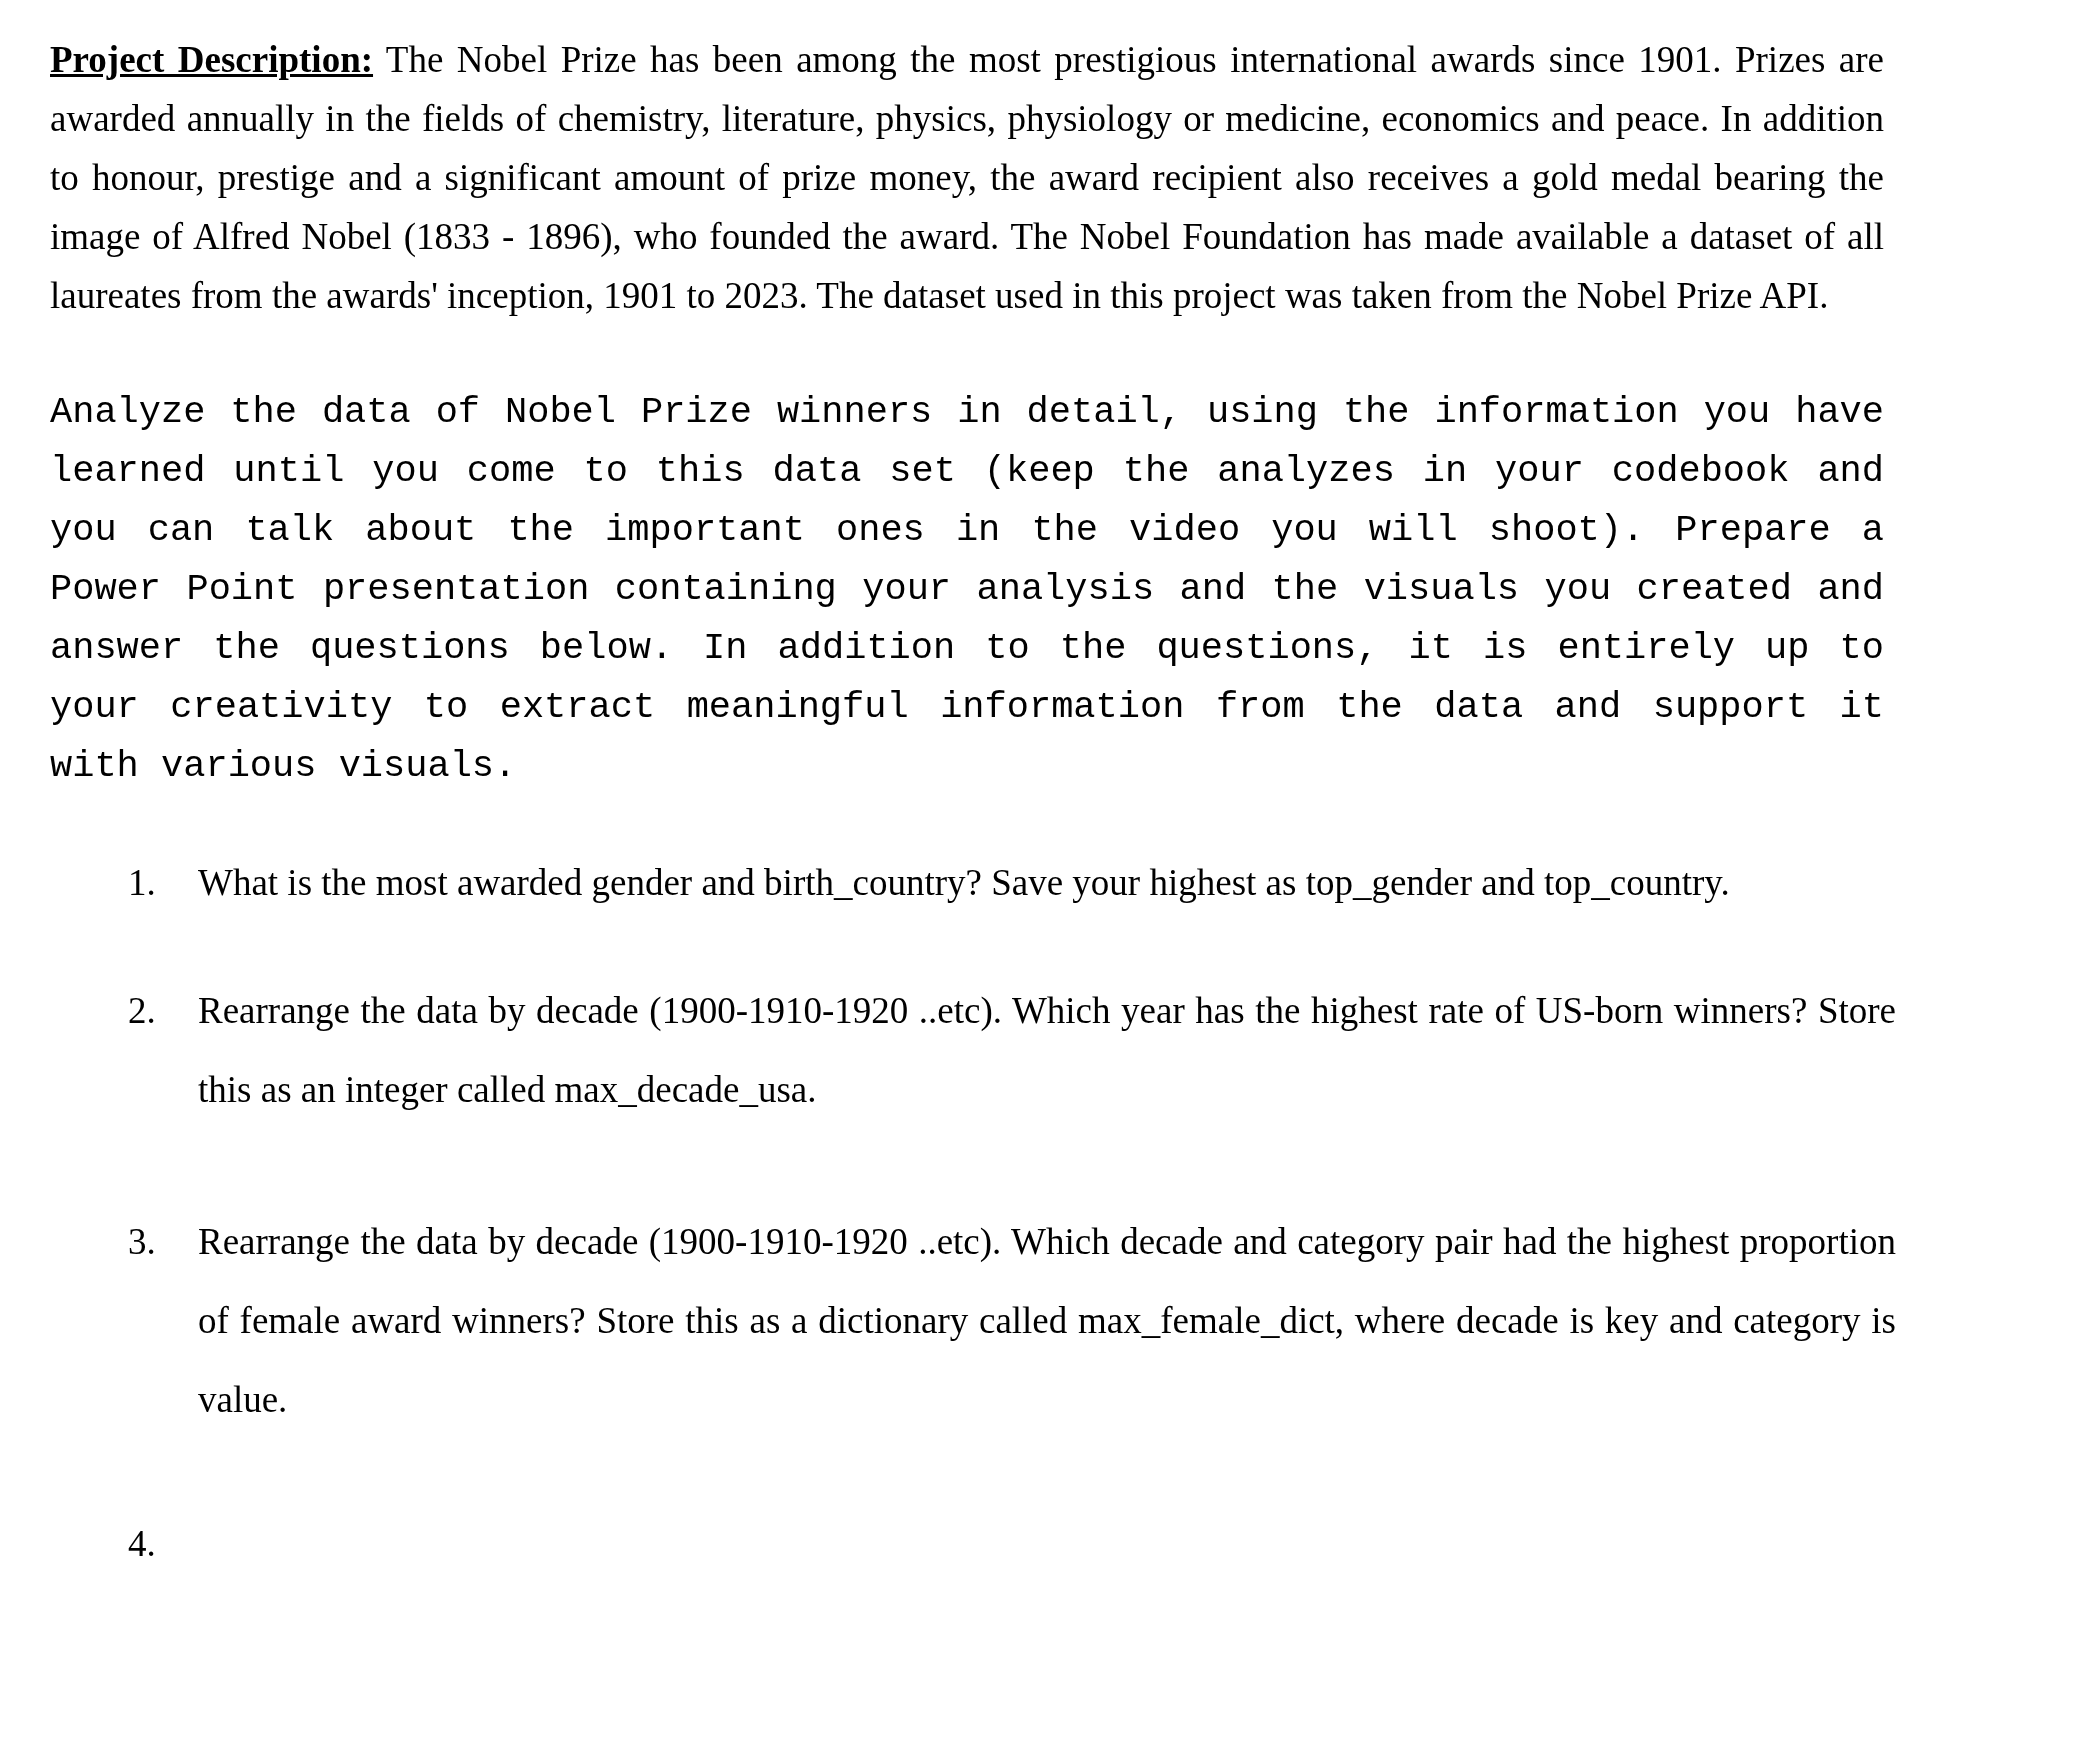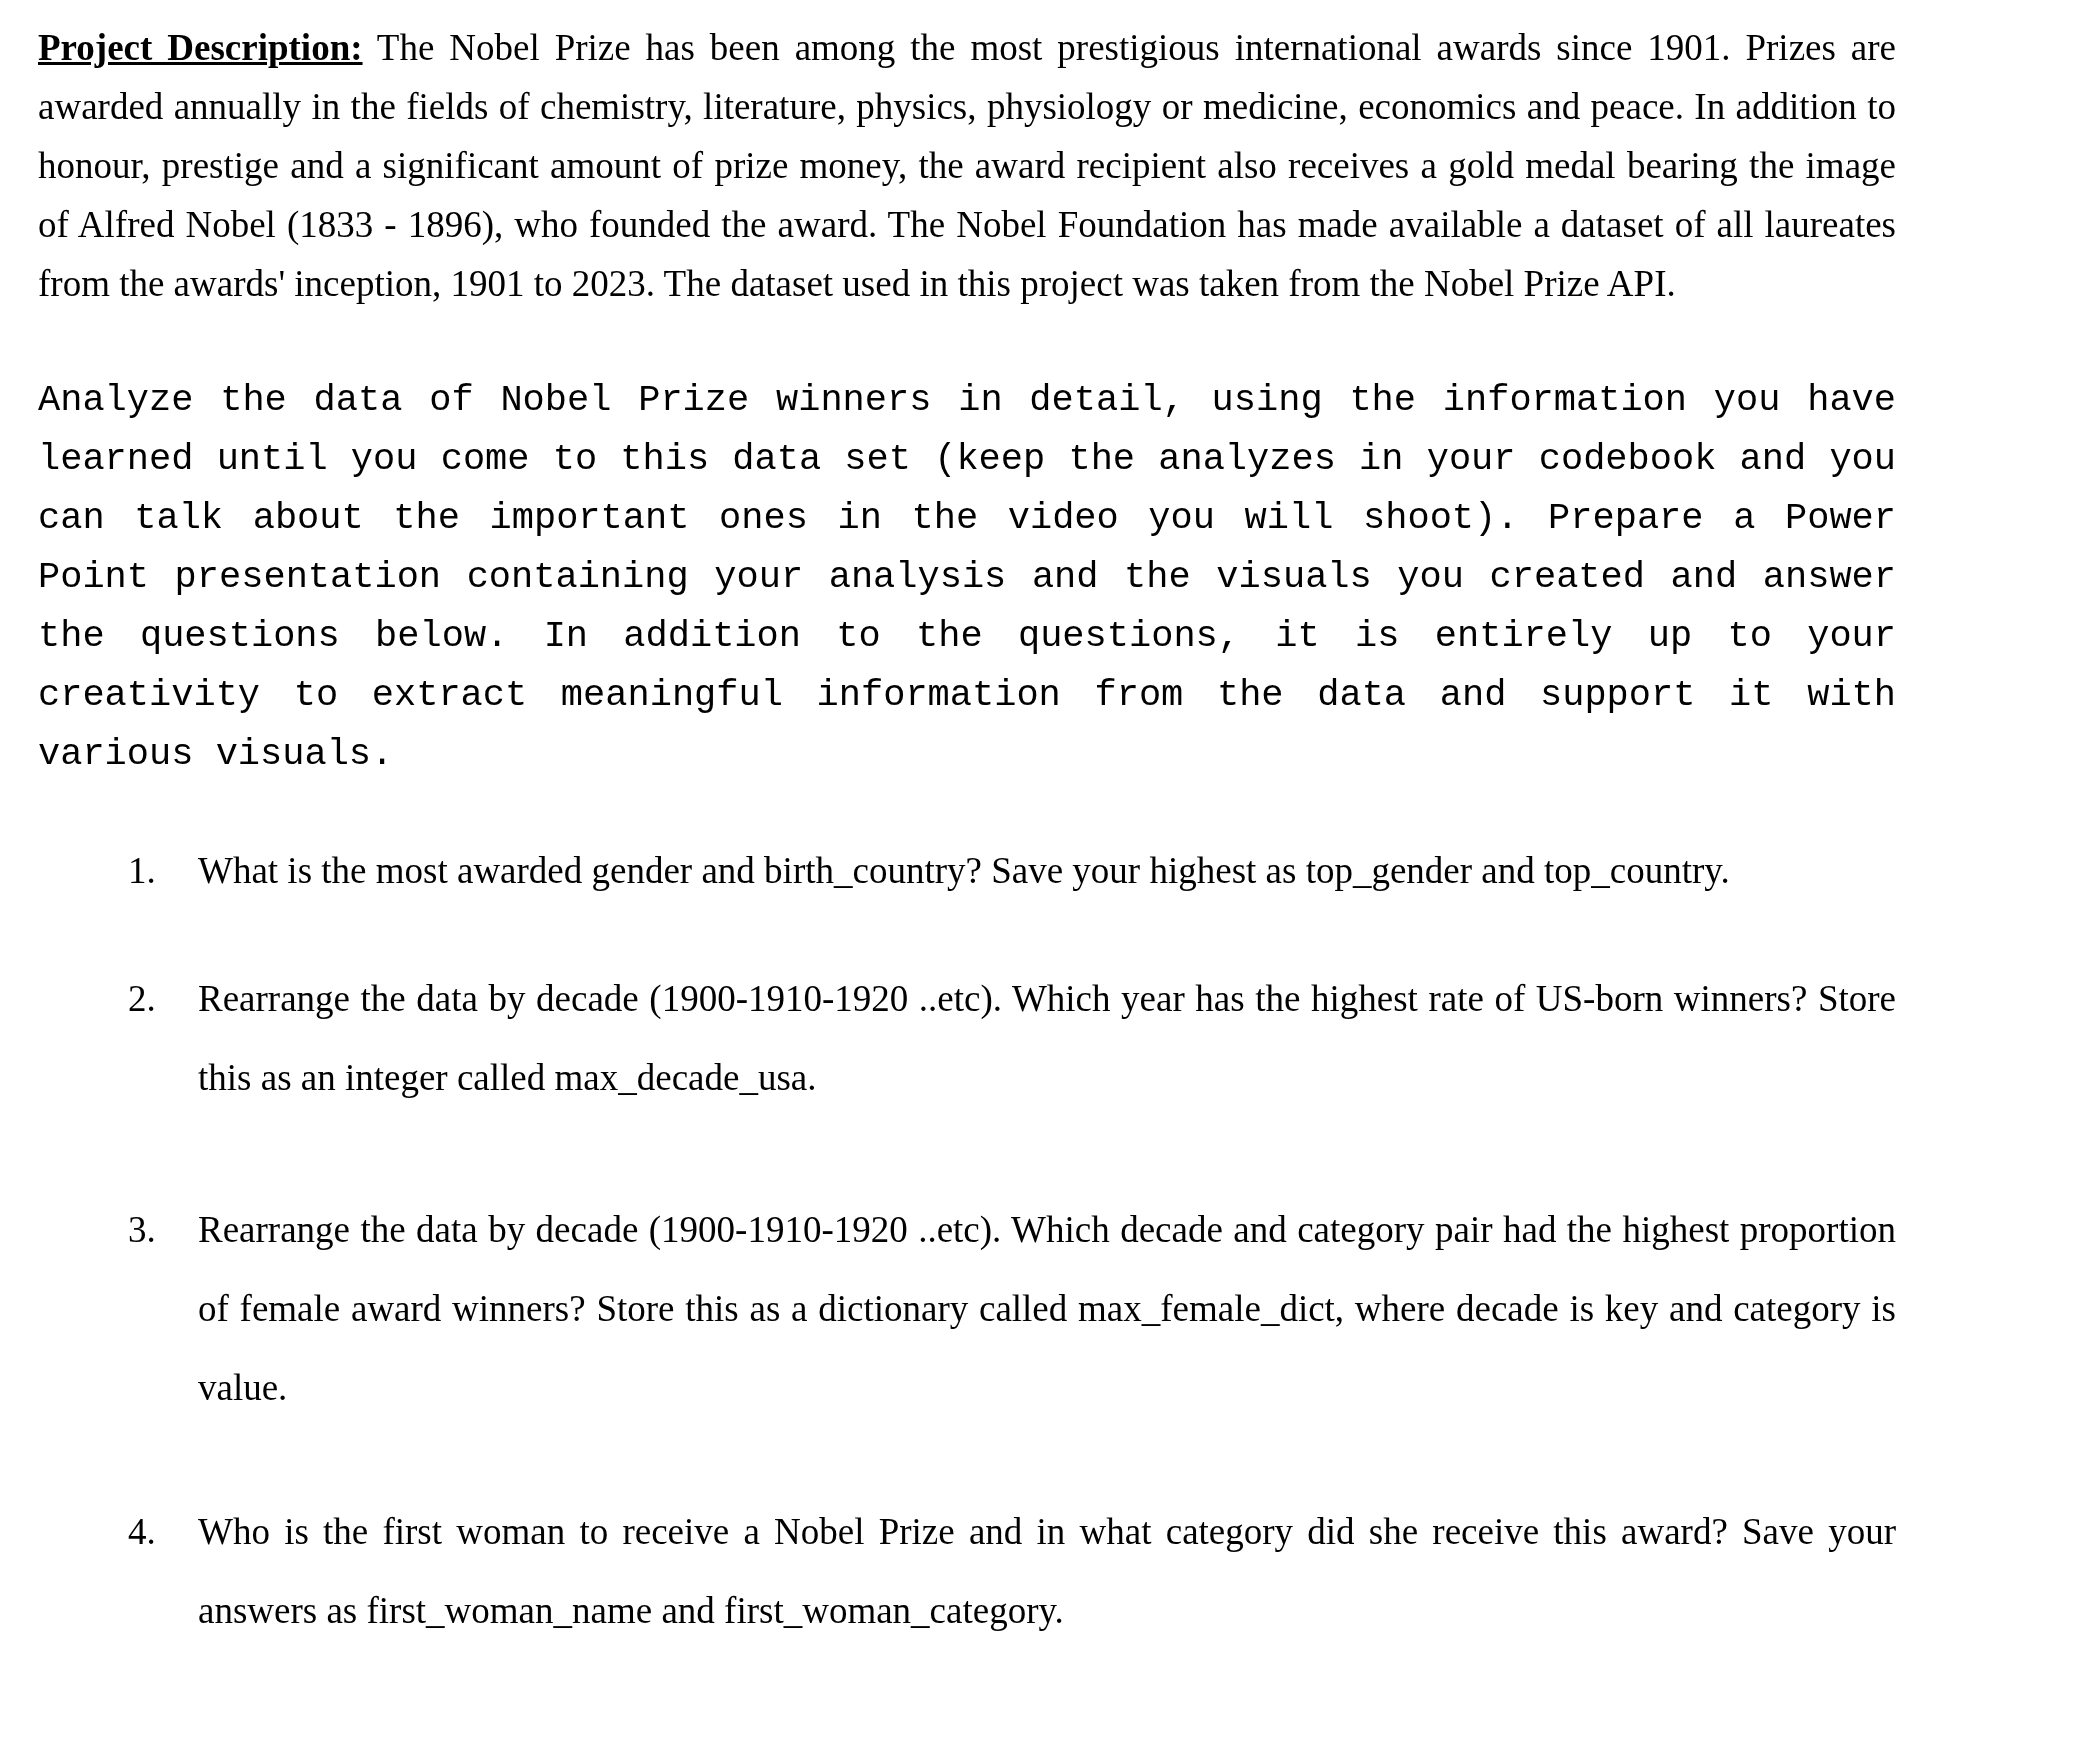--- a/index.html
+++ b/index.html
@@ -18,21 +18,21 @@
   }
   .doc {
     position: absolute;
     left: 38px;
     top: 18px;
     width: 1858px;
     text-align: justify;
     text-align-last: left;
   }
   .para {
-    margin: 0;
+    margin: 12px;
     line-height: 59px;
   }
   .para-2 {
     margin-top: 58px;
     font-family: Liberation Mono, monospace;
   }
   .lead {
     font-weight: bold;
     text-decoration: underline;
   }
@@ -76,18 +76,17 @@
     <li class="question q-2">
       <span class="qnum">2.</span>
       <span class="qtext">Rearrange the data by decade (1900-1910-1920 ..etc). Which year has the highest rate of US-born winners? Store this as an integer called max_decade_usa.</span>
     </li>
     <li class="question q-3">
       <span class="qnum">3.</span>
       <span class="qtext">Rearrange the data by decade (1900-1910-1920 ..etc). Which decade and category pair had the highest proportion of female award winners? Store this as a dictionary called max_female_dict, where decade is key and category is value.</span>
     </li>
     <li class="question q-4">
       <span class="qnum">4.</span>
-      <span class="qtext">Who is the first woman to receive a Nobel Prize and in what category did she receive this award? Save your answers as first_woman_name and first_woman_category.</span>
     </li>
   </ol>
 
 </div>
 
 
 </body></html>

